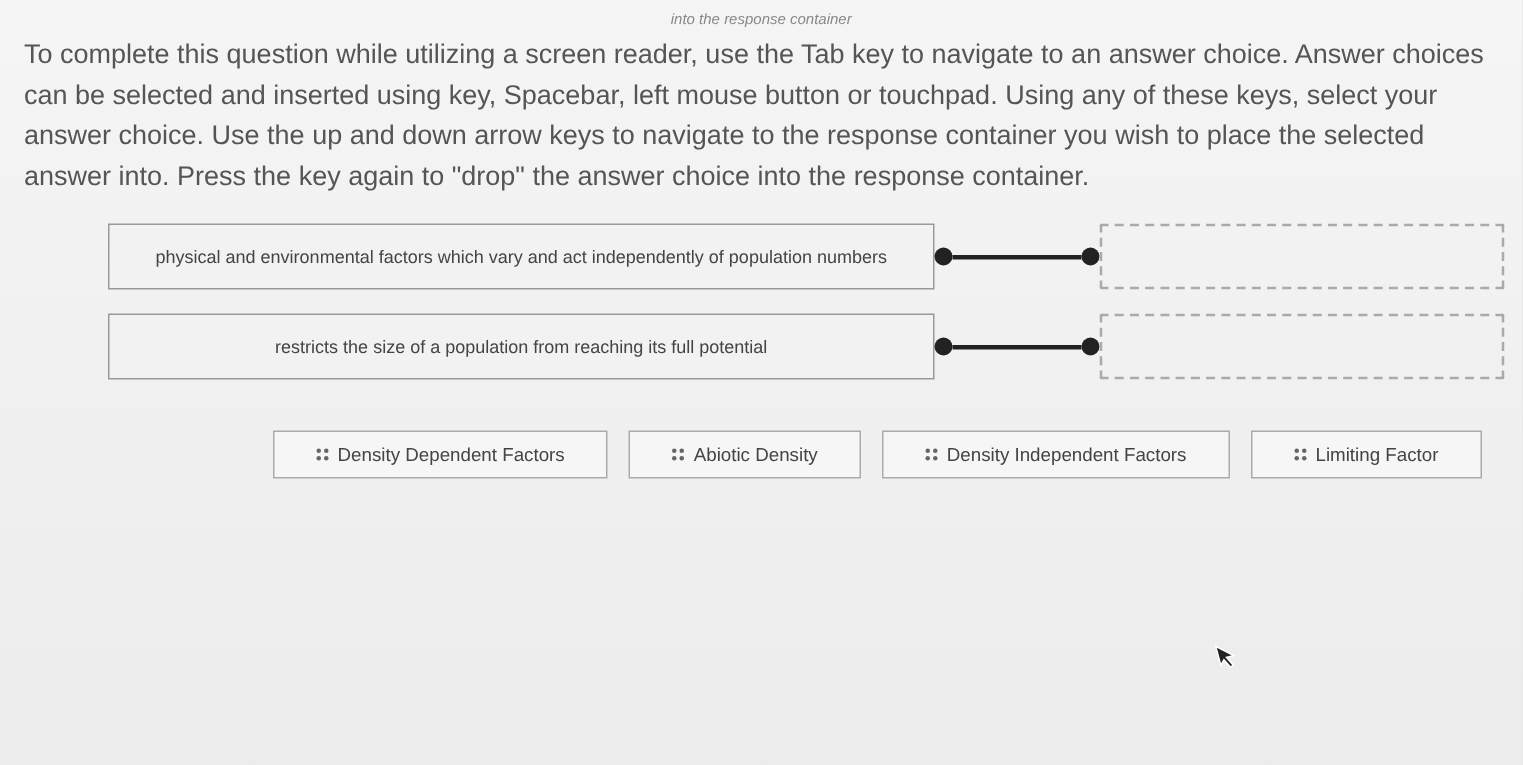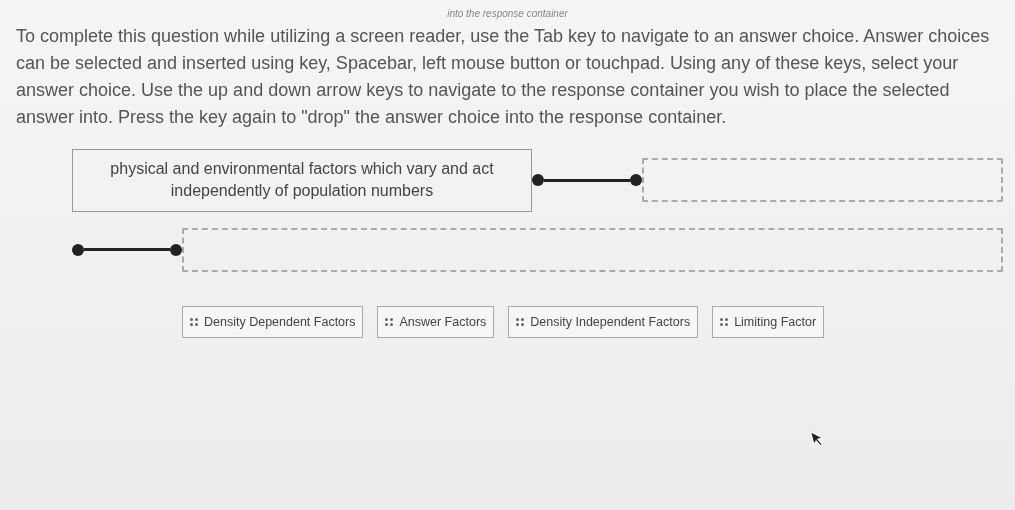--- a/index.html
+++ b/index.html
@@ -38,27 +38,27 @@
     }
     .match-row {
       display: flex;
       align-items: center;
       gap: 0;
     }
     .prompt-box {
       border: 1px solid #999;
       background: #f2f2f2;
       padding: 8px 14px;
-      width: 460px;
+      width: 551px;
       min-height: 44px;
       display: flex;
       align-items: center;
       justify-content: center;
       text-align: center;
-      font-size: 16px;
+      font-size: 12px;
       color: #444;
       line-height: 1.4;
     }
     .connector {
       display: flex;
       align-items: center;
       width: 110px;
       flex-shrink: 0;
     }
     .dot {
@@ -83,21 +83,21 @@
     .choices-row {
       display: flex;
       gap: 14px;
       margin-top: 34px;
       margin-left: 170px;
       align-items: center;
     }
     .choice {
       border: 1px solid #aaa;
       background: #f6f6f6;
-      padding: 8px 7px;
+      padding: 8px 28px;
       font-size: 12.5px;
       color: #444;
       display: flex;
       align-items: center;
       gap: 6px;
       cursor: move;
       white-space: nowrap;
     }
     .drag-handle {
       display: inline-flex;
@@ -142,20 +142,23 @@
       <div class="connector">
         <span class="dot"></span>
         <span class="line"></span>
         <span class="dot"></span>
       </div>
       <div class="target-box"></div>
     </div>
 
 
     <div class="match-row">
+      <div class="prompt-box">
+        <span>restricts the size of a population from reaching its full potential</span>
+      </div>
       <div class="connector">
         <span class="dot"></span>
         <span class="line"></span>
         <span class="dot"></span>
       </div>
       <div class="target-box"></div>
     </div>
 
 
   </div>
@@ -180,21 +183,21 @@
       <span class="drag-handle">
         <span class="drag-handle-row">
             <span class="drag-dot"></span>
             <span class="drag-dot"></span>
           </span>
         <span class="drag-handle-row">
             <span class="drag-dot"></span>
             <span class="drag-dot"></span>
           </span>
       </span>
-      <span>Answer Factors</span>
+      <span>Abiotic Density</span>
     </div>
 
     <div class="choice">
       <span class="drag-handle">
         <span class="drag-handle-row">
             <span class="drag-dot"></span>
             <span class="drag-dot"></span>
           </span>
         <span class="drag-handle-row">
             <span class="drag-dot"></span>

